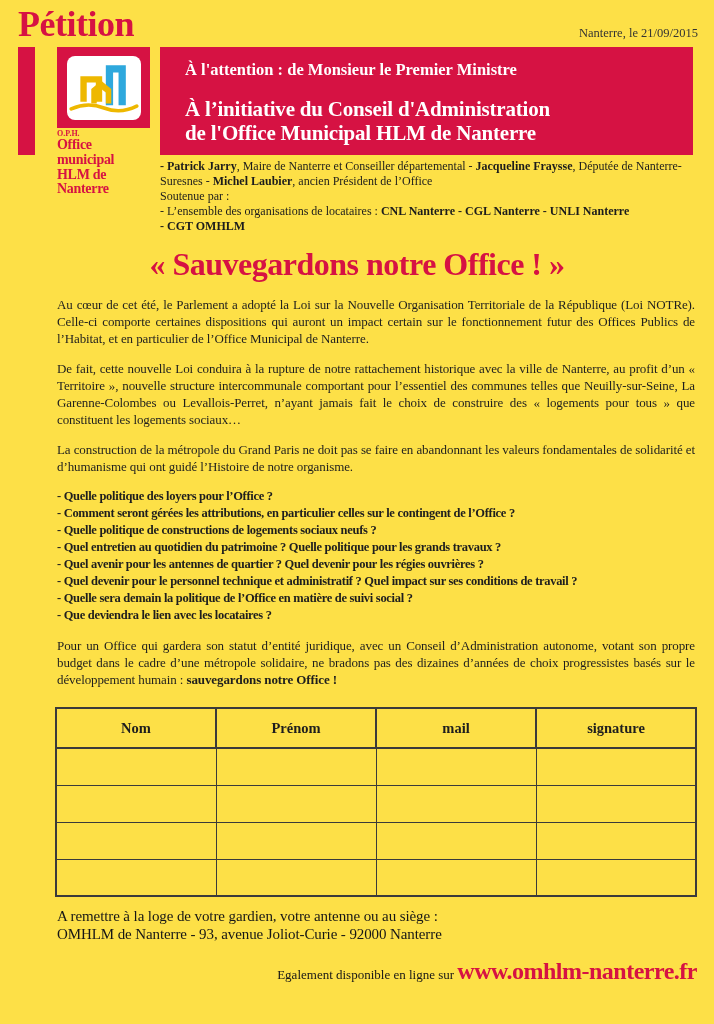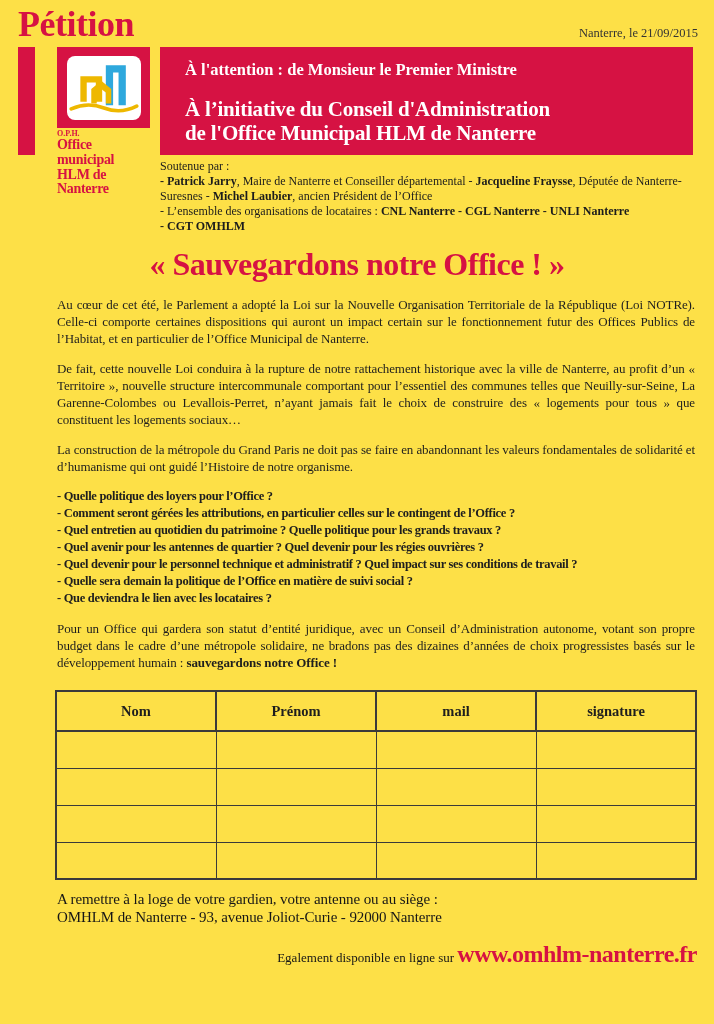--- a/index.html
+++ b/index.html
@@ -156,41 +156,42 @@
     <div class="banner">
       <div class="attn">À l'attention : de Monsieur le Premier Ministre</div>
       <div class="init">
         <span style="display:block">À l’initiative du Conseil d'Administration</span>
         <span style="display:block">de l'Office Municipal HLM de Nanterre</span>
       </div>
     </div>
   </div>
 
   <div class="support">
+    <div><b>- </b><b>Patrick Jarry</b><span>, Maire de Nanterre  et Conseiller départemental - </span><b>Jacqueline Fraysse</b><span>, Députée de Nanterre-Suresnes - </span><b>Michel Laubier</b><span>, ancien Président de l’Office</span></div>
     <div>Soutenue par :</div>
-    <div><b>- </b><b>Patrick Jarry</b><span>, Maire de Nanterre  et Conseiller départemental - </span><b>Jacqueline Fraysse</b><span>, Députée de Nanterre-Suresnes - </span><b>Michel Laubier</b><span>, ancien Président de l’Office</span></div>
     <div><span>- L’ensemble des organisations de locataires :  </span><b>CNL Nanterre - CGL Nanterre - UNLI Nanterre</b></div>
     <div><b>- CGT OMHLM</b></div>
   </div>
 
   <div class="headline">« Sauvegardons notre Office ! »</div>
 
   <div class="content">
     <p class="para">Au cœur de cet été, le Parlement a adopté la Loi sur la Nouvelle Organisation Territoriale de la République (Loi NOTRe). Celle-ci comporte certaines dispositions qui auront un impact certain sur le fonctionnement futur des Offices Publics de l’Habitat, et en particulier de l’Office Municipal de Nanterre.</p>
 
     <p class="para">
       <span>De fait, cette nouvelle Loi conduira à la rupture de notre rattachement historique avec la ville de Nanterre, au profit d’un « Territoire », nouvelle structure intercommunale comportant pour l’essentiel des communes telles que Neuilly-sur-Seine, La Garenne-Colombes ou Levallois-Perret, n’ayant jamais fait le choix de construire des « logements pour tous » que constituent les logements sociaux…</span>
     </p>
 
     <p class="para">La construction de la métropole du Grand Paris ne doit pas se faire en abandonnant les valeurs fondamentales de solidarité et d’humanisme qui ont guidé l’Histoire de notre organisme.</p>
 
 
     <ul class="questions">
       <li>- Quelle politique des loyers pour l’Office ?</li>
       <li>- Comment seront gérées les attributions, en particulier celles sur le contingent de l’Office ?</li>
+      <li>- Quelle politique de constructions de logements sociaux neufs ?</li>
       <li>- Quel entretien au quotidien du patrimoine ? Quelle politique pour les grands travaux ?</li>
       <li>- Quel avenir pour les antennes de quartier ? Quel devenir pour les régies ouvrières ?</li>
       <li>- Quel devenir pour le personnel technique et administratif ? Quel impact sur ses conditions de travail ?</li>
       <li>- Quelle sera demain la politique de l’Office en matière de suivi social ?</li>
       <li>- Que deviendra le lien avec les locataires ?</li>
     </ul>
 
     <p class="para"><span>Pour un Office qui gardera son statut d’entité juridique, avec un Conseil d’Administration autonome, votant son propre budget dans le cadre d’une métropole solidaire, ne bradons pas des dizaines d’années de choix progressistes basés sur le développement humain : </span><b>sauvegardons notre Office !</b></p>
   </div>
 

